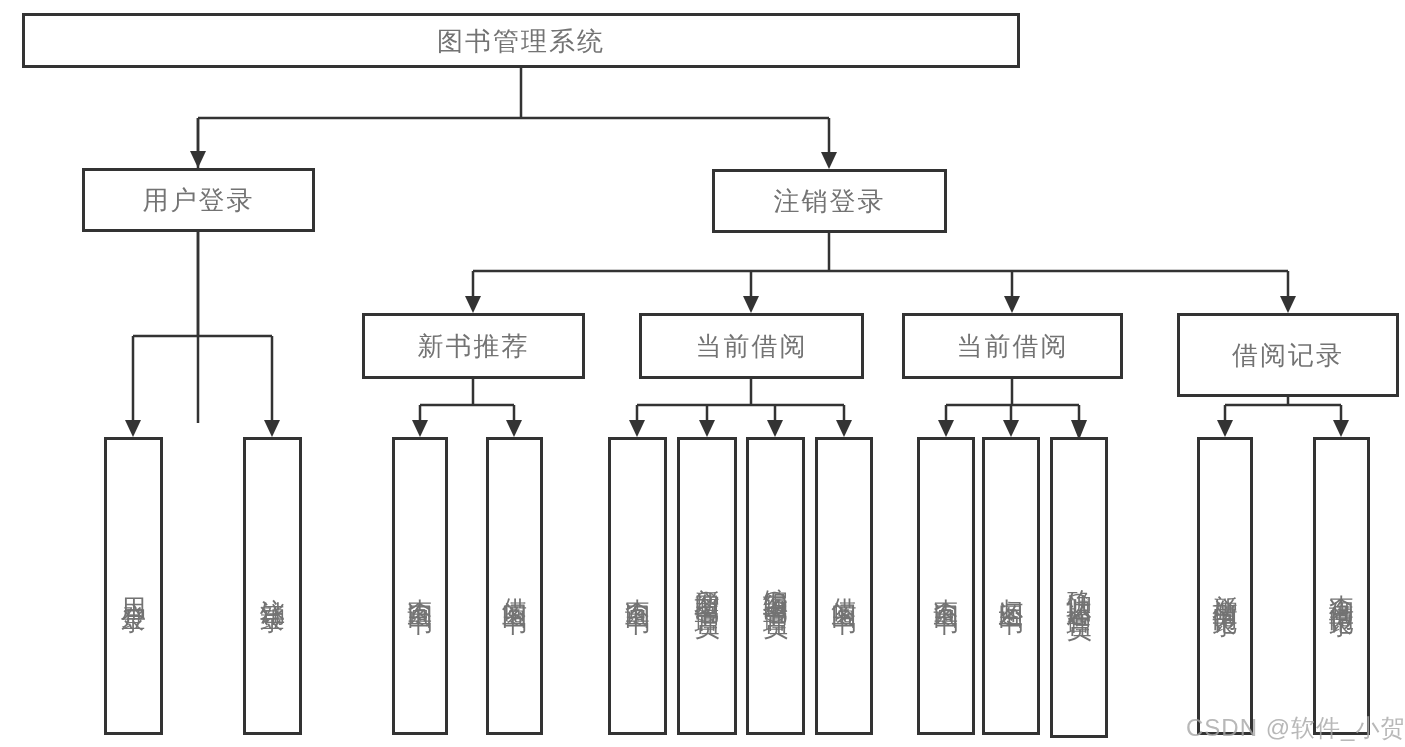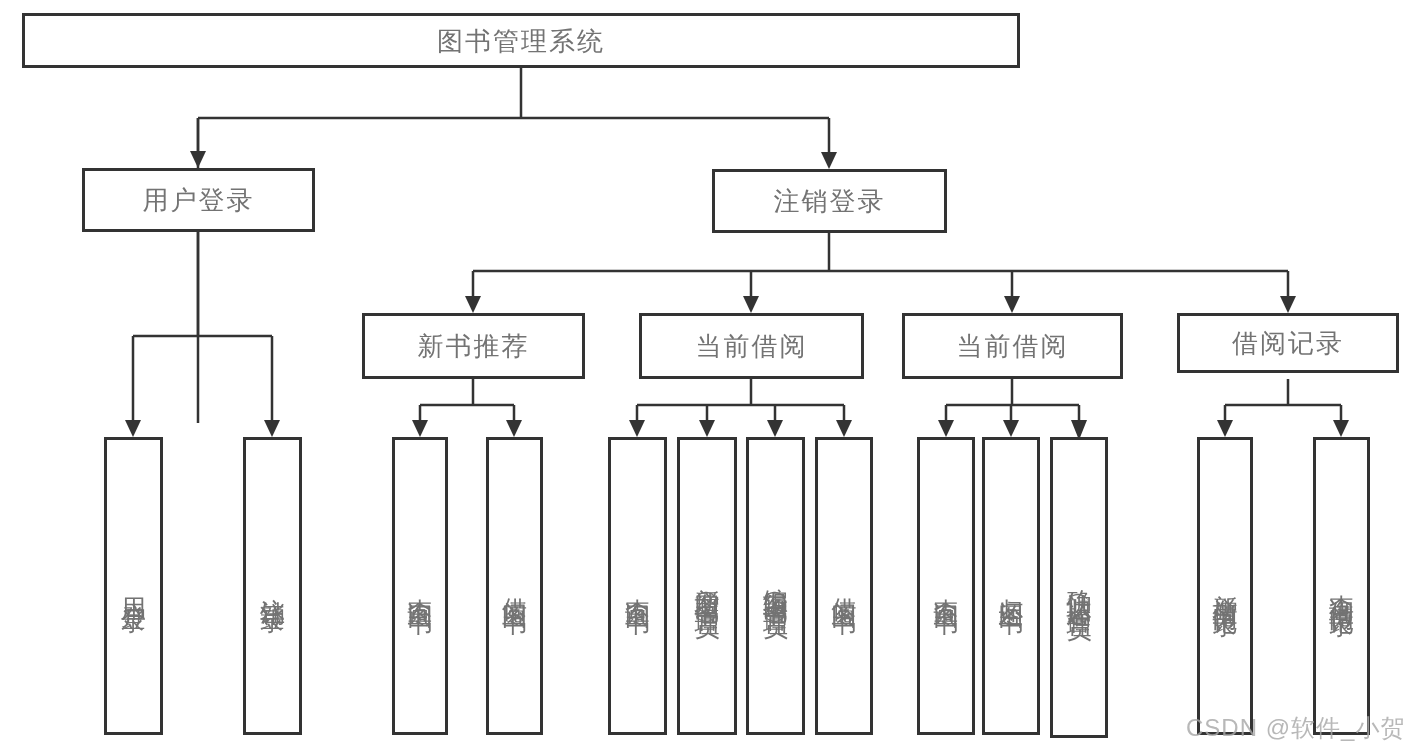--- a/index.html
+++ b/index.html
@@ -45,21 +45,21 @@
     font-size: 25px;
     white-space: normal;
   }
   
   #b-root        { left: 22px;   top: 13px;  width: 998px; height: 55px; }
   #b-userlogin   { left: 82px;   top: 168px; width: 233px; height: 64px; }
   #b-bookmgmt    { left: 712px;  top: 169px; width: 235px; height: 64px; }
   #b-newbook     { left: 362px;  top: 313px; width: 223px; height: 66px; }
   #b-bookborrow  { left: 639px;  top: 313px; width: 225px; height: 66px; }
   #b-curborrow   { left: 902px;  top: 313px; width: 221px; height: 66px; }
-  #b-borrowrec   { left: 1177px; top: 313px; width: 222px; height: 60px; }
+  #b-borrowrec   { left: 1177px; top: 313px; width: 222px; height: 84px; }
   
   .leaf { top: 437px; height: 298px; }
   #l-ul1 { left: 104px;  width: 59px; }
   #l-ul2 { left: 243px;  width: 59px; }
   #l-nb1 { left: 392px;  width: 56px; }
   #l-nb2 { left: 486px;  width: 57px; }
   #l-bb1 { left: 608px;  width: 59px; }
   #l-bb2 { left: 677px;  width: 60px; }
   #l-bb3 { left: 746px;  width: 59px; }
   #l-bb4 { left: 815px;  width: 58px; }

